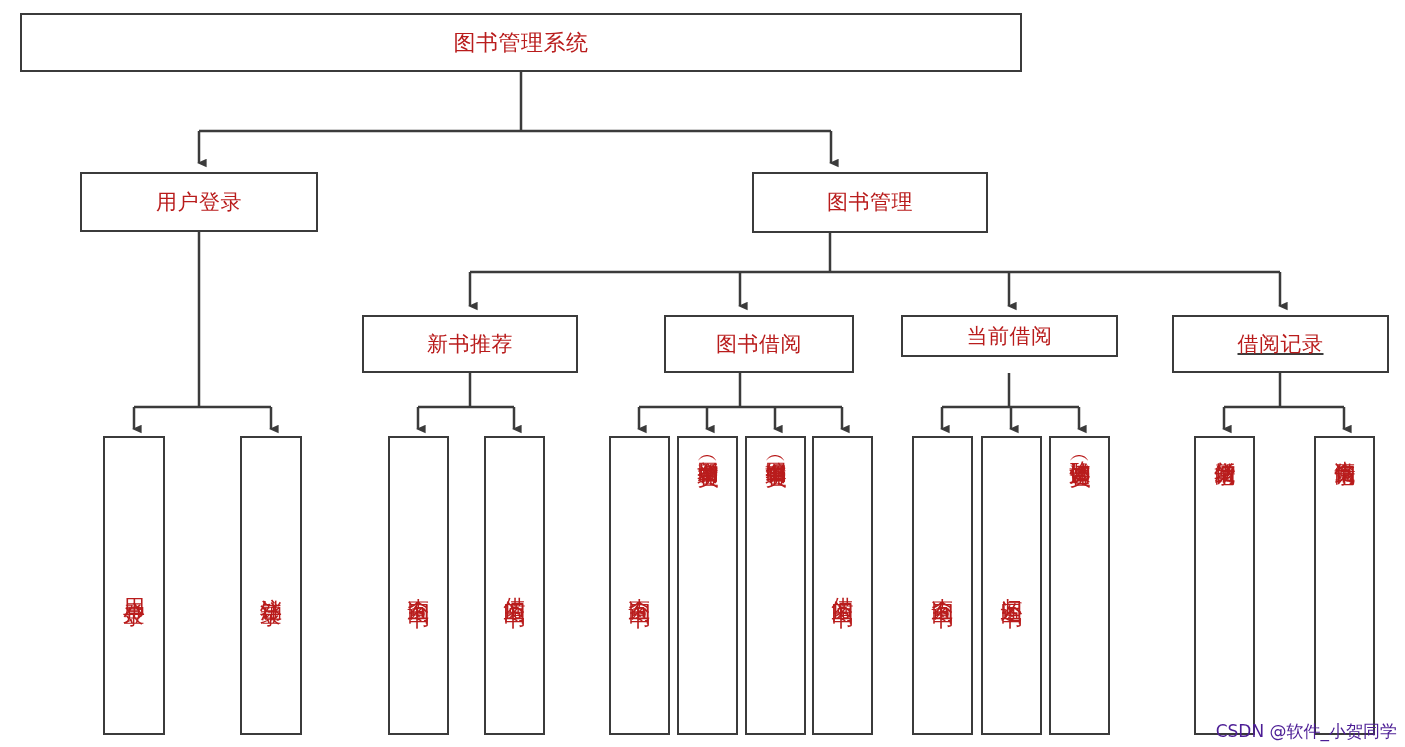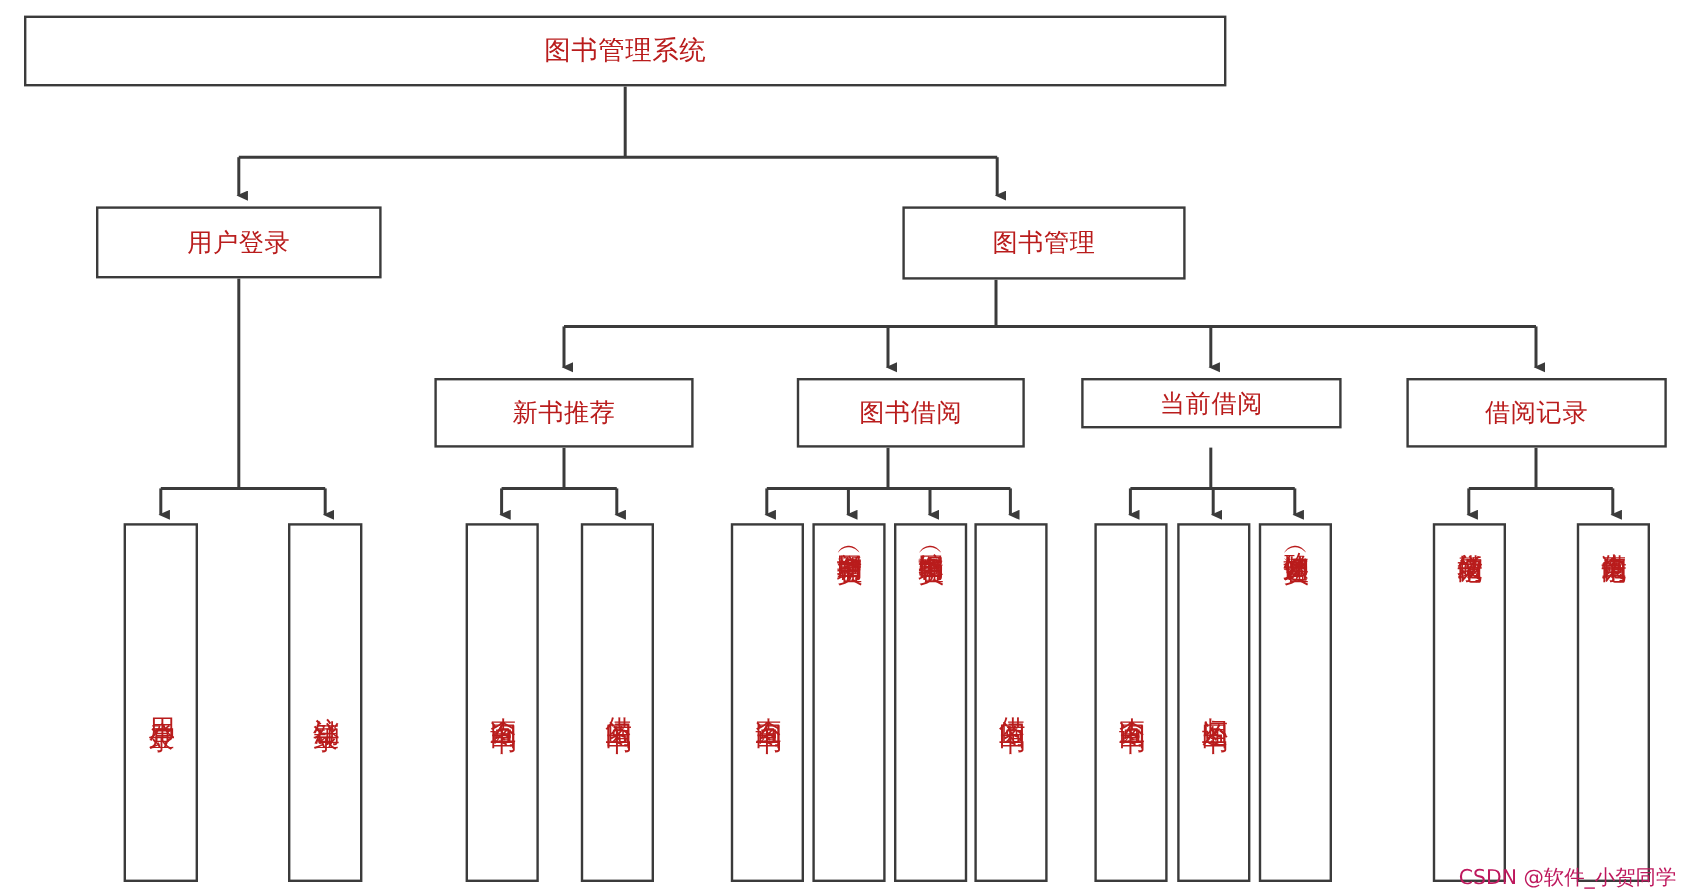--- a/index.html
+++ b/index.html
@@ -68,21 +68,21 @@
   .node.vertical.tall-text .label {
     margin: 6px auto 0 auto;
     font-size: 21px;
     letter-spacing: 1px;
   }
   .watermark {
     position: absolute;
     right: 8px;
     bottom: 4px;
     font-size: 17px;
-    color: #be185d;
+    color: #4c1d95;
     z-index: 5;
     white-space: nowrap;
     user-select: none;
   }
 </style>
 </head>
 <body>
 
 <div id="canvas">
 
@@ -149,21 +149,21 @@
 
   <div class="node horizontal" style="left:362px; top:315px; width:216px; height:58px;">
     <span class="label">新书推荐</span>
   </div>
   <div class="node horizontal" style="left:632px; top:315px; width:190px; height:58px;margin-left:32px;">
     <span class="label">图书借阅</span>
   </div>
   <div class="node horizontal" style="left:901px; top:315px; width:217px; height:42px;">
     <span class="label">当前借阅</span>
   </div>
-  <div class="node horizontal" style="left:1172px; top:315px; width:217px; height:58px;">
+  <div class="node horizontal" style="left:1172px; top:315px; width:217px; height:58px;text-decoration:underline;">
     <span class="label">借阅记录</span>
   </div>
 
   <div class="node vertical" style="left:103px; top:436px; width:62px; height:299px;">
     <span class="label">用户登录</span>
   </div>
   <div class="node vertical" style="left:240px; top:436px; width:62px; height:299px;">
     <span class="label">注销登录</span>
   </div>
 

